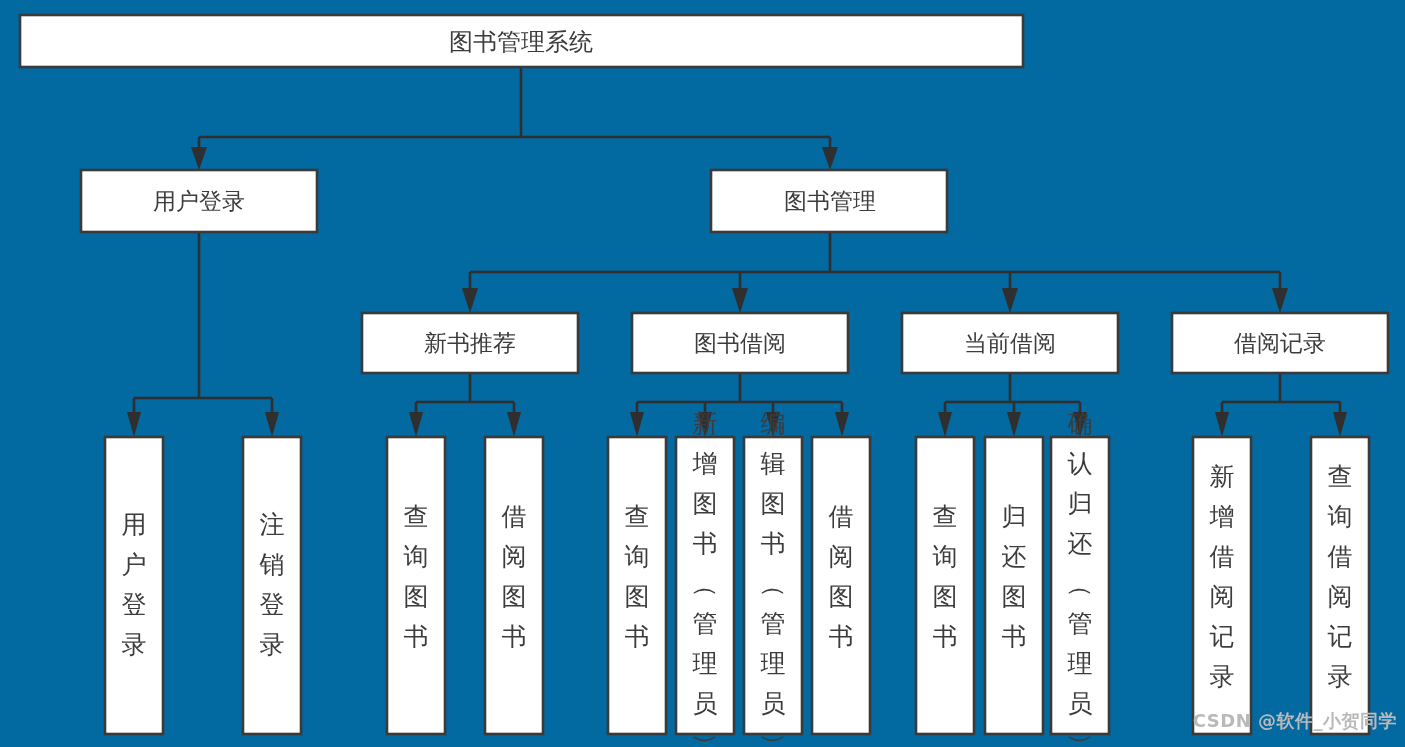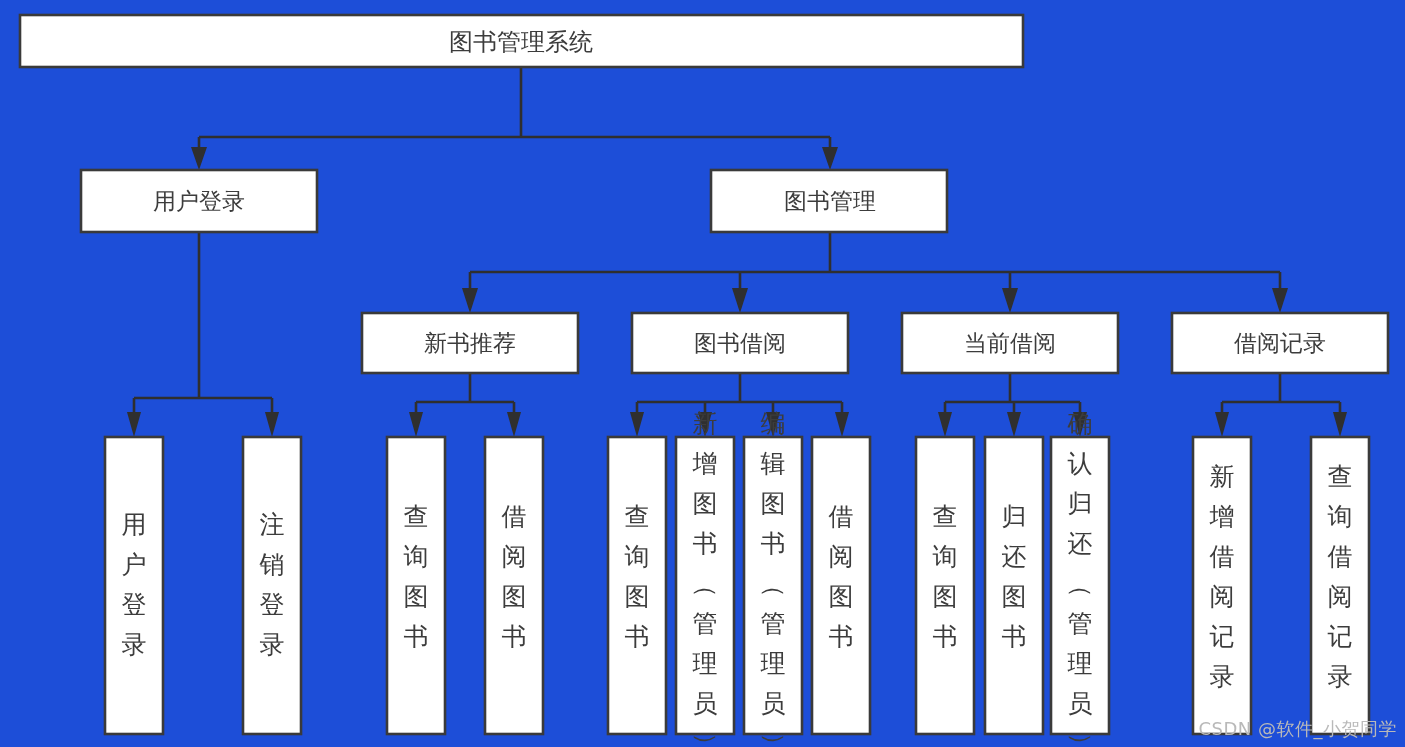--- a/index.html
+++ b/index.html
@@ -11,21 +11,21 @@
   body {
     width: 1405px;
     height: 747px;
     font-family: "DejaVu Sans", "Liberation Sans", sans-serif;
     overflow: hidden;
   }
   #diagram-root {
     position: relative;
     width: 1405px;
     height: 747px;
-    background: #1d4ed8;
+    background: #0369a1;
   }
   svg#tree-svg {
     position: absolute;
     left: 0;
     top: 0;
     width: 1405px;
     height: 747px;
     display: block;
   }
   .node-box {
@@ -57,27 +57,28 @@
     fill: none;
     stroke-linecap: butt;
   }
   .arrow-head {
     fill: #2f2f2f;
     stroke: none;
   }
   .watermark {
     position: absolute;
     right: 8px;
-    bottom: 6px;
+    bottom: 14px;
     font-family: "DejaVu Sans", "Liberation Sans", sans-serif;
     font-size: 18px;
     color: #b9b9b9;
     letter-spacing: 0.5px;
     white-space: nowrap;
     user-select: none;
+    font-weight: bold;
   }
 </style>
 </head>
 <body>
 
 <div id="diagram-root">
 
   <svg id="tree-svg" viewBox="0 0 1405 747" xmlns="http://www.w3.org/2000/svg">
 
     <defs>

